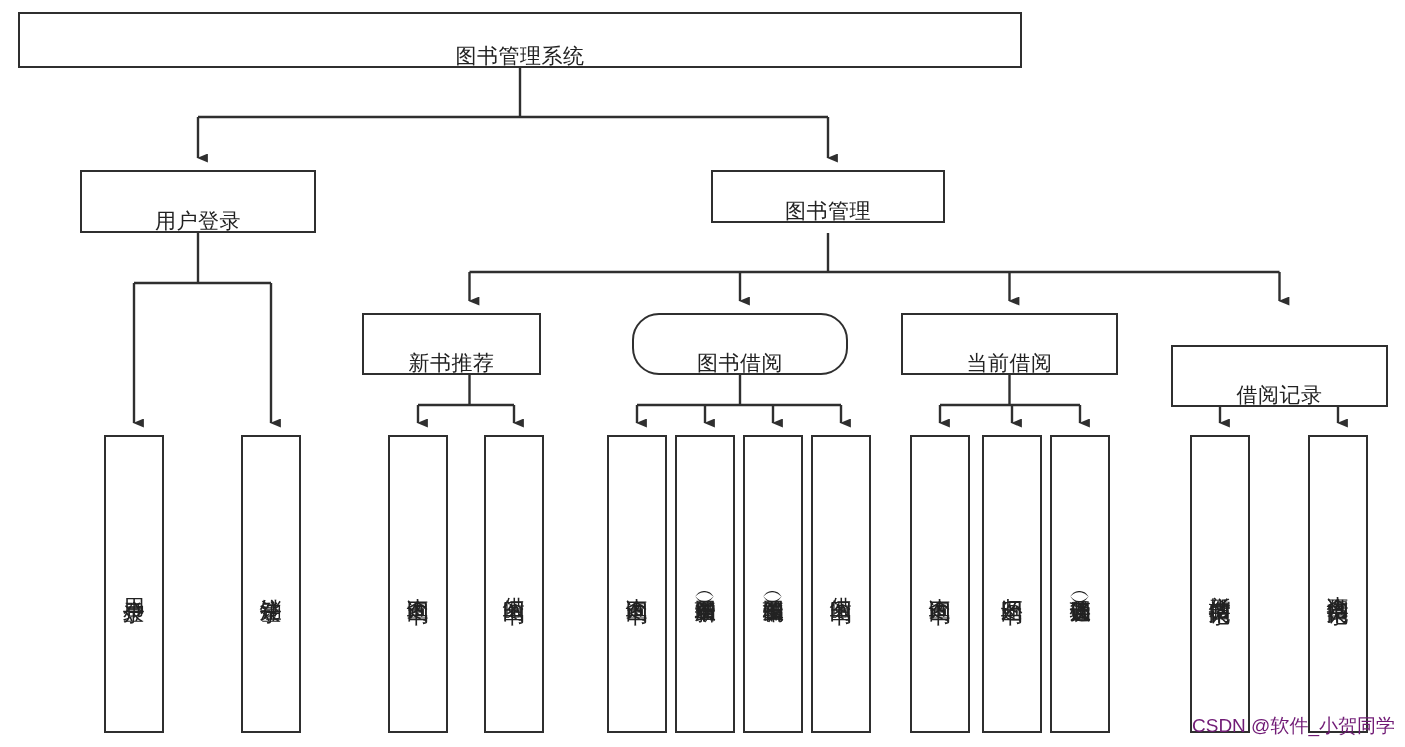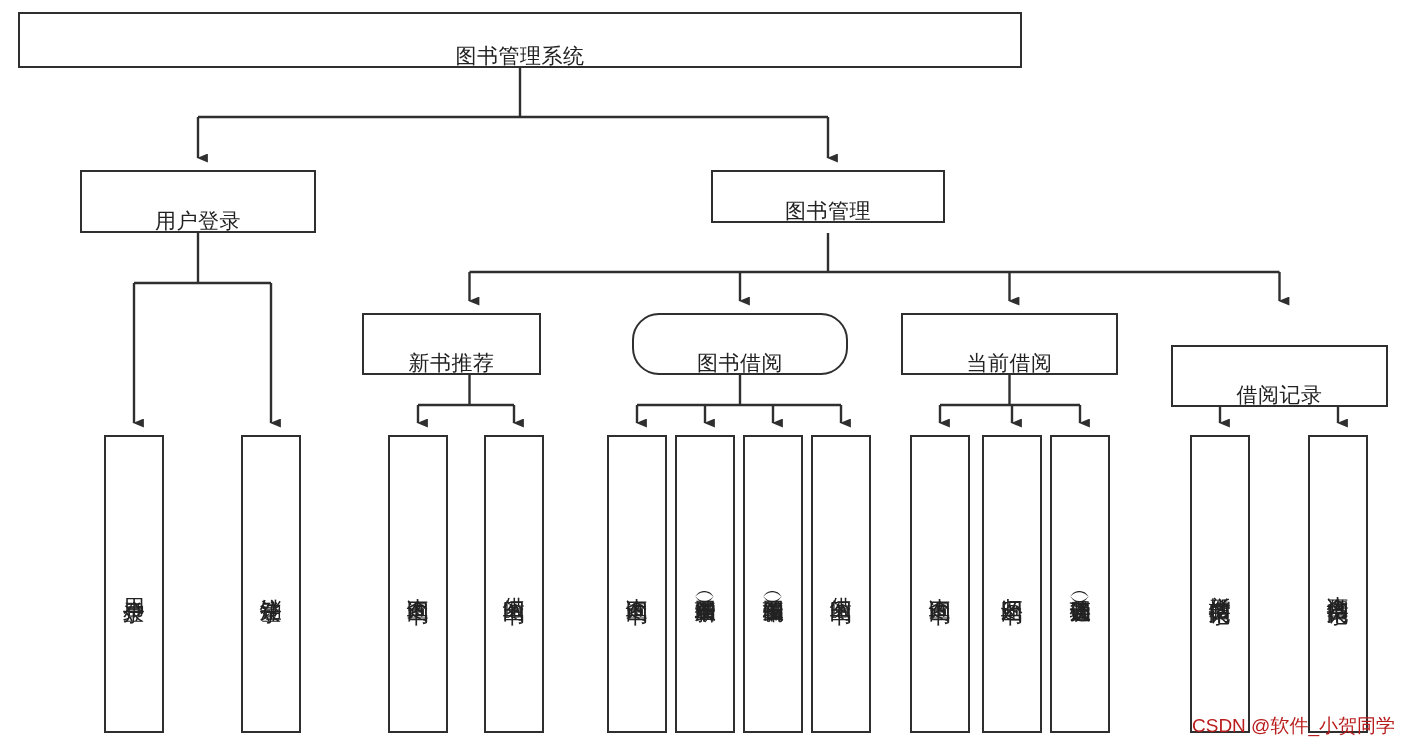--- a/index.html
+++ b/index.html
@@ -55,21 +55,21 @@
     letter-spacing: 2px;
     white-space: nowrap;
     max-height: 100%;
   }
   .node.v.tall-text .node-label {
     font-size: 21px;
     letter-spacing: 0px;
   }
   .watermark {
     position: absolute;
-    color: #b91c1c;
+    color: #701a75;
     font-size: 19px;
     white-space: nowrap;
     user-select: none;
   }
 </style>
 </head>
 <body>
 
 <div id="canvas">
 

